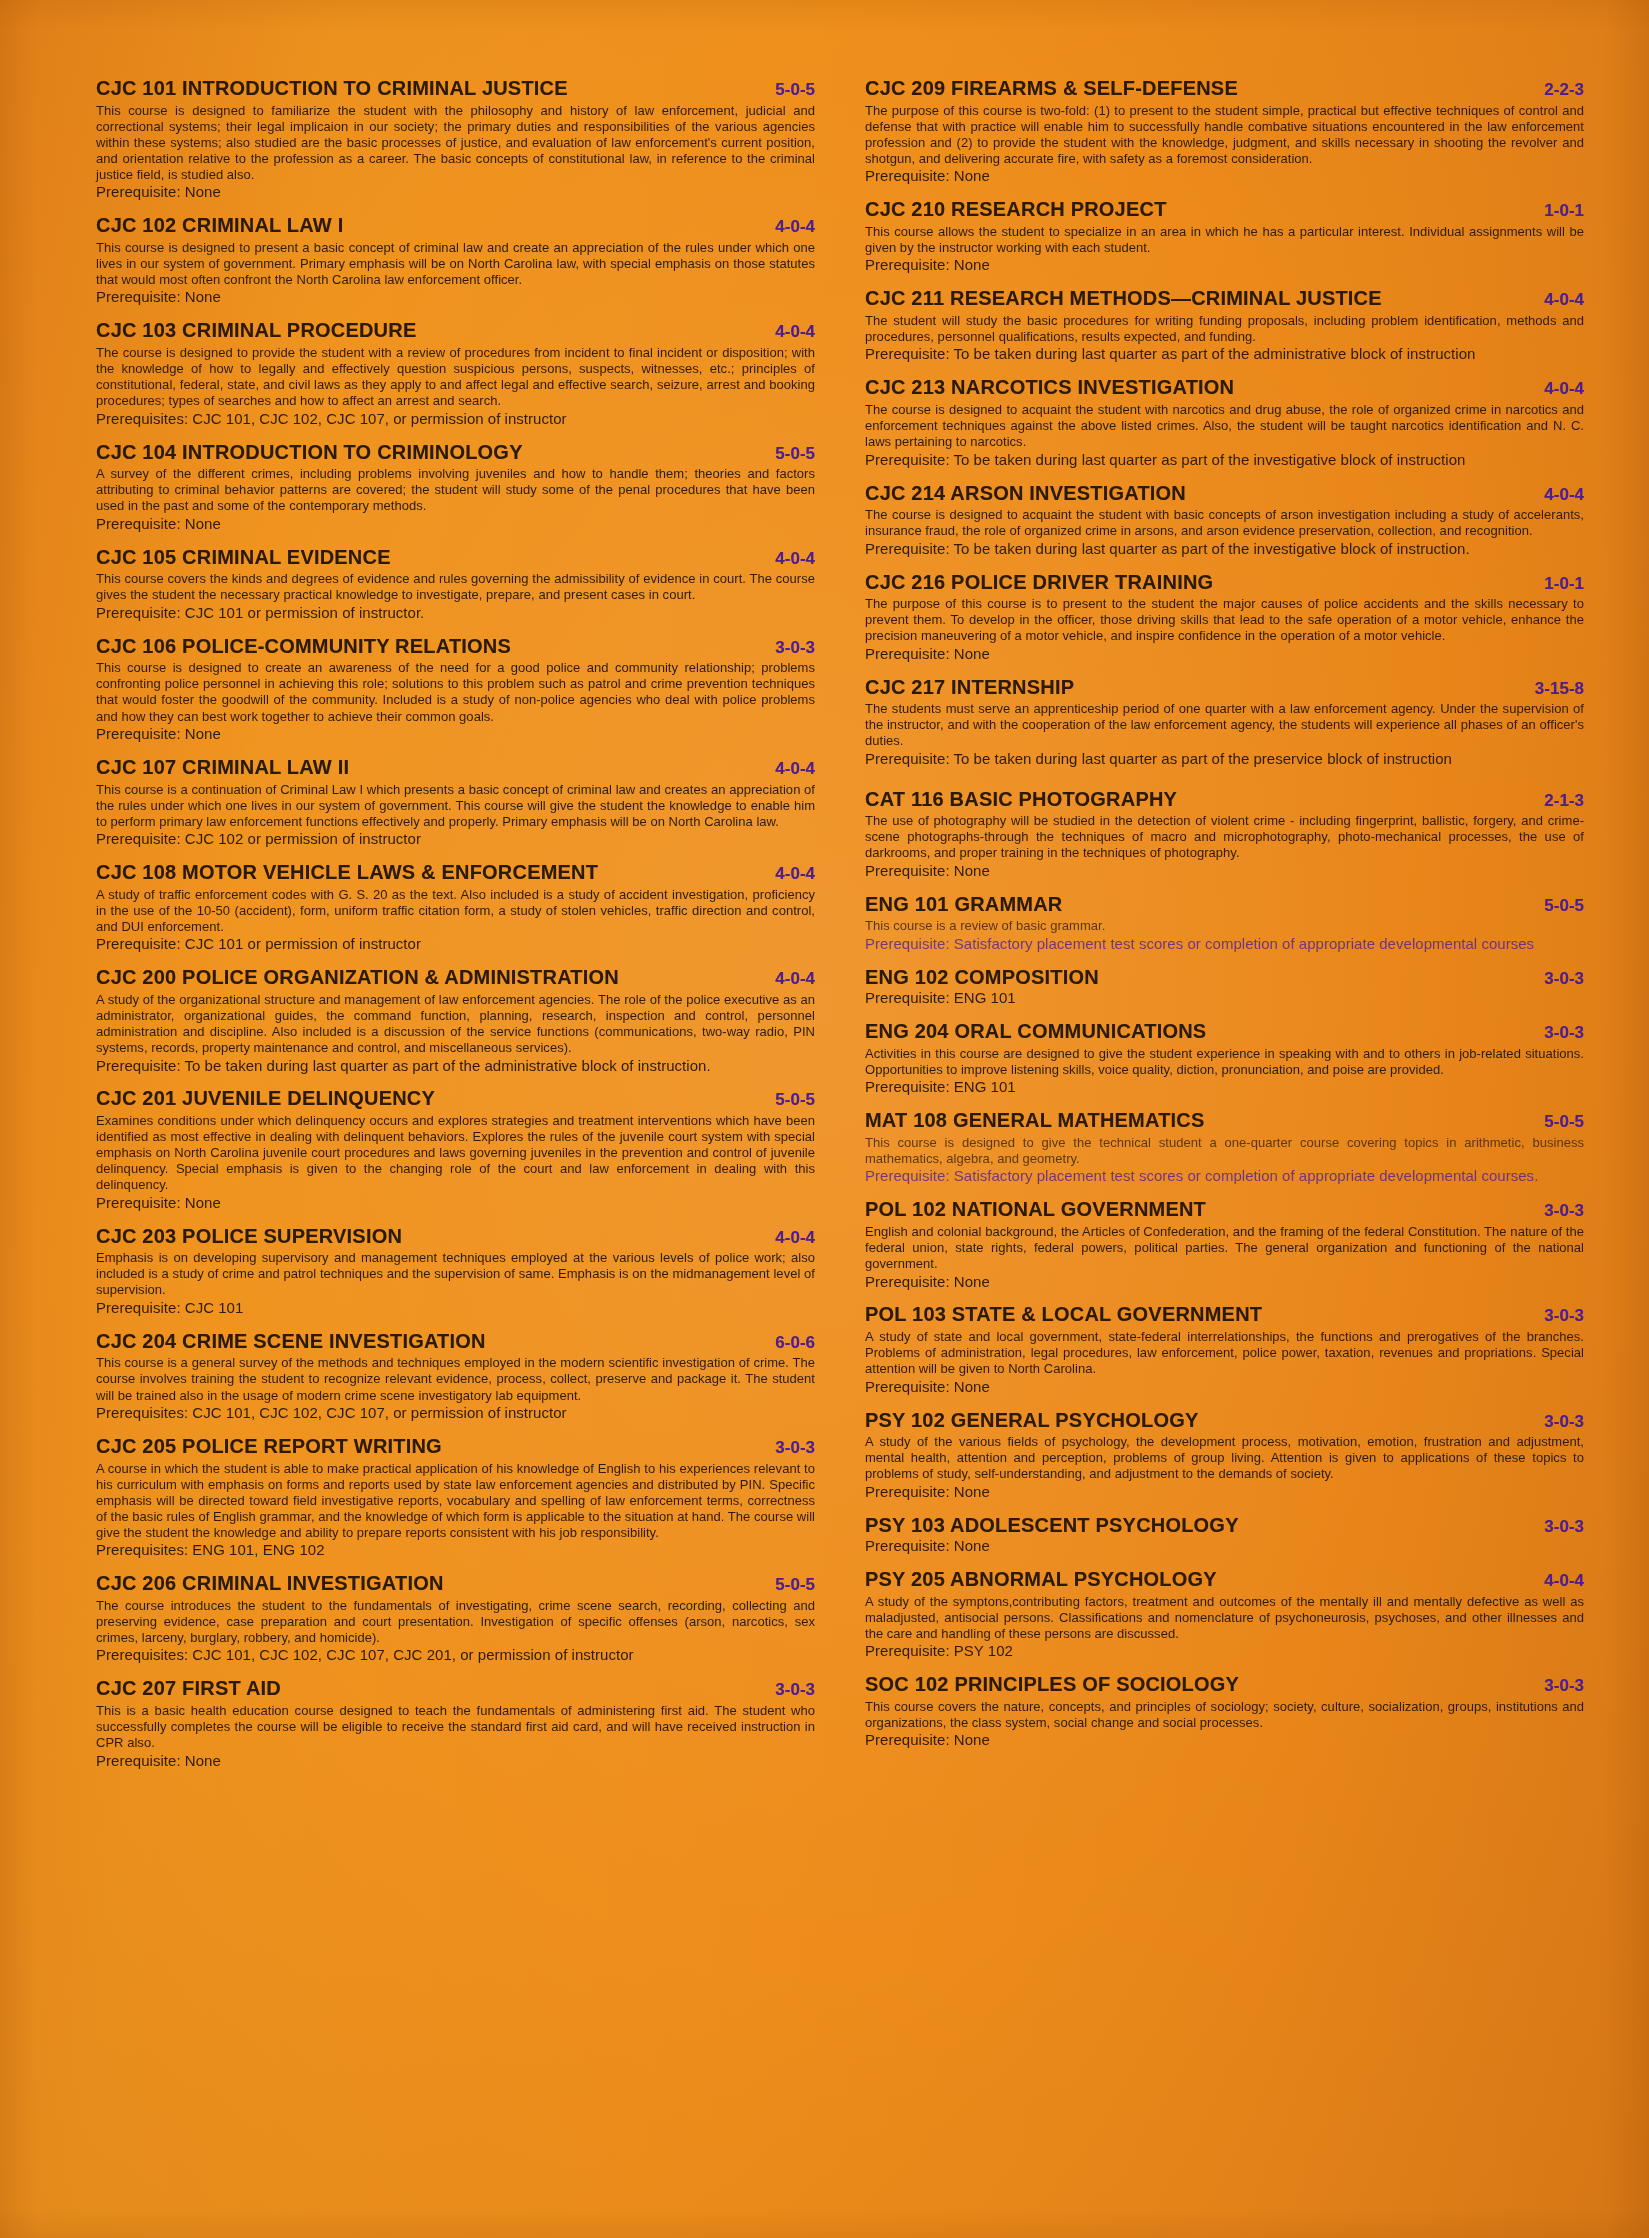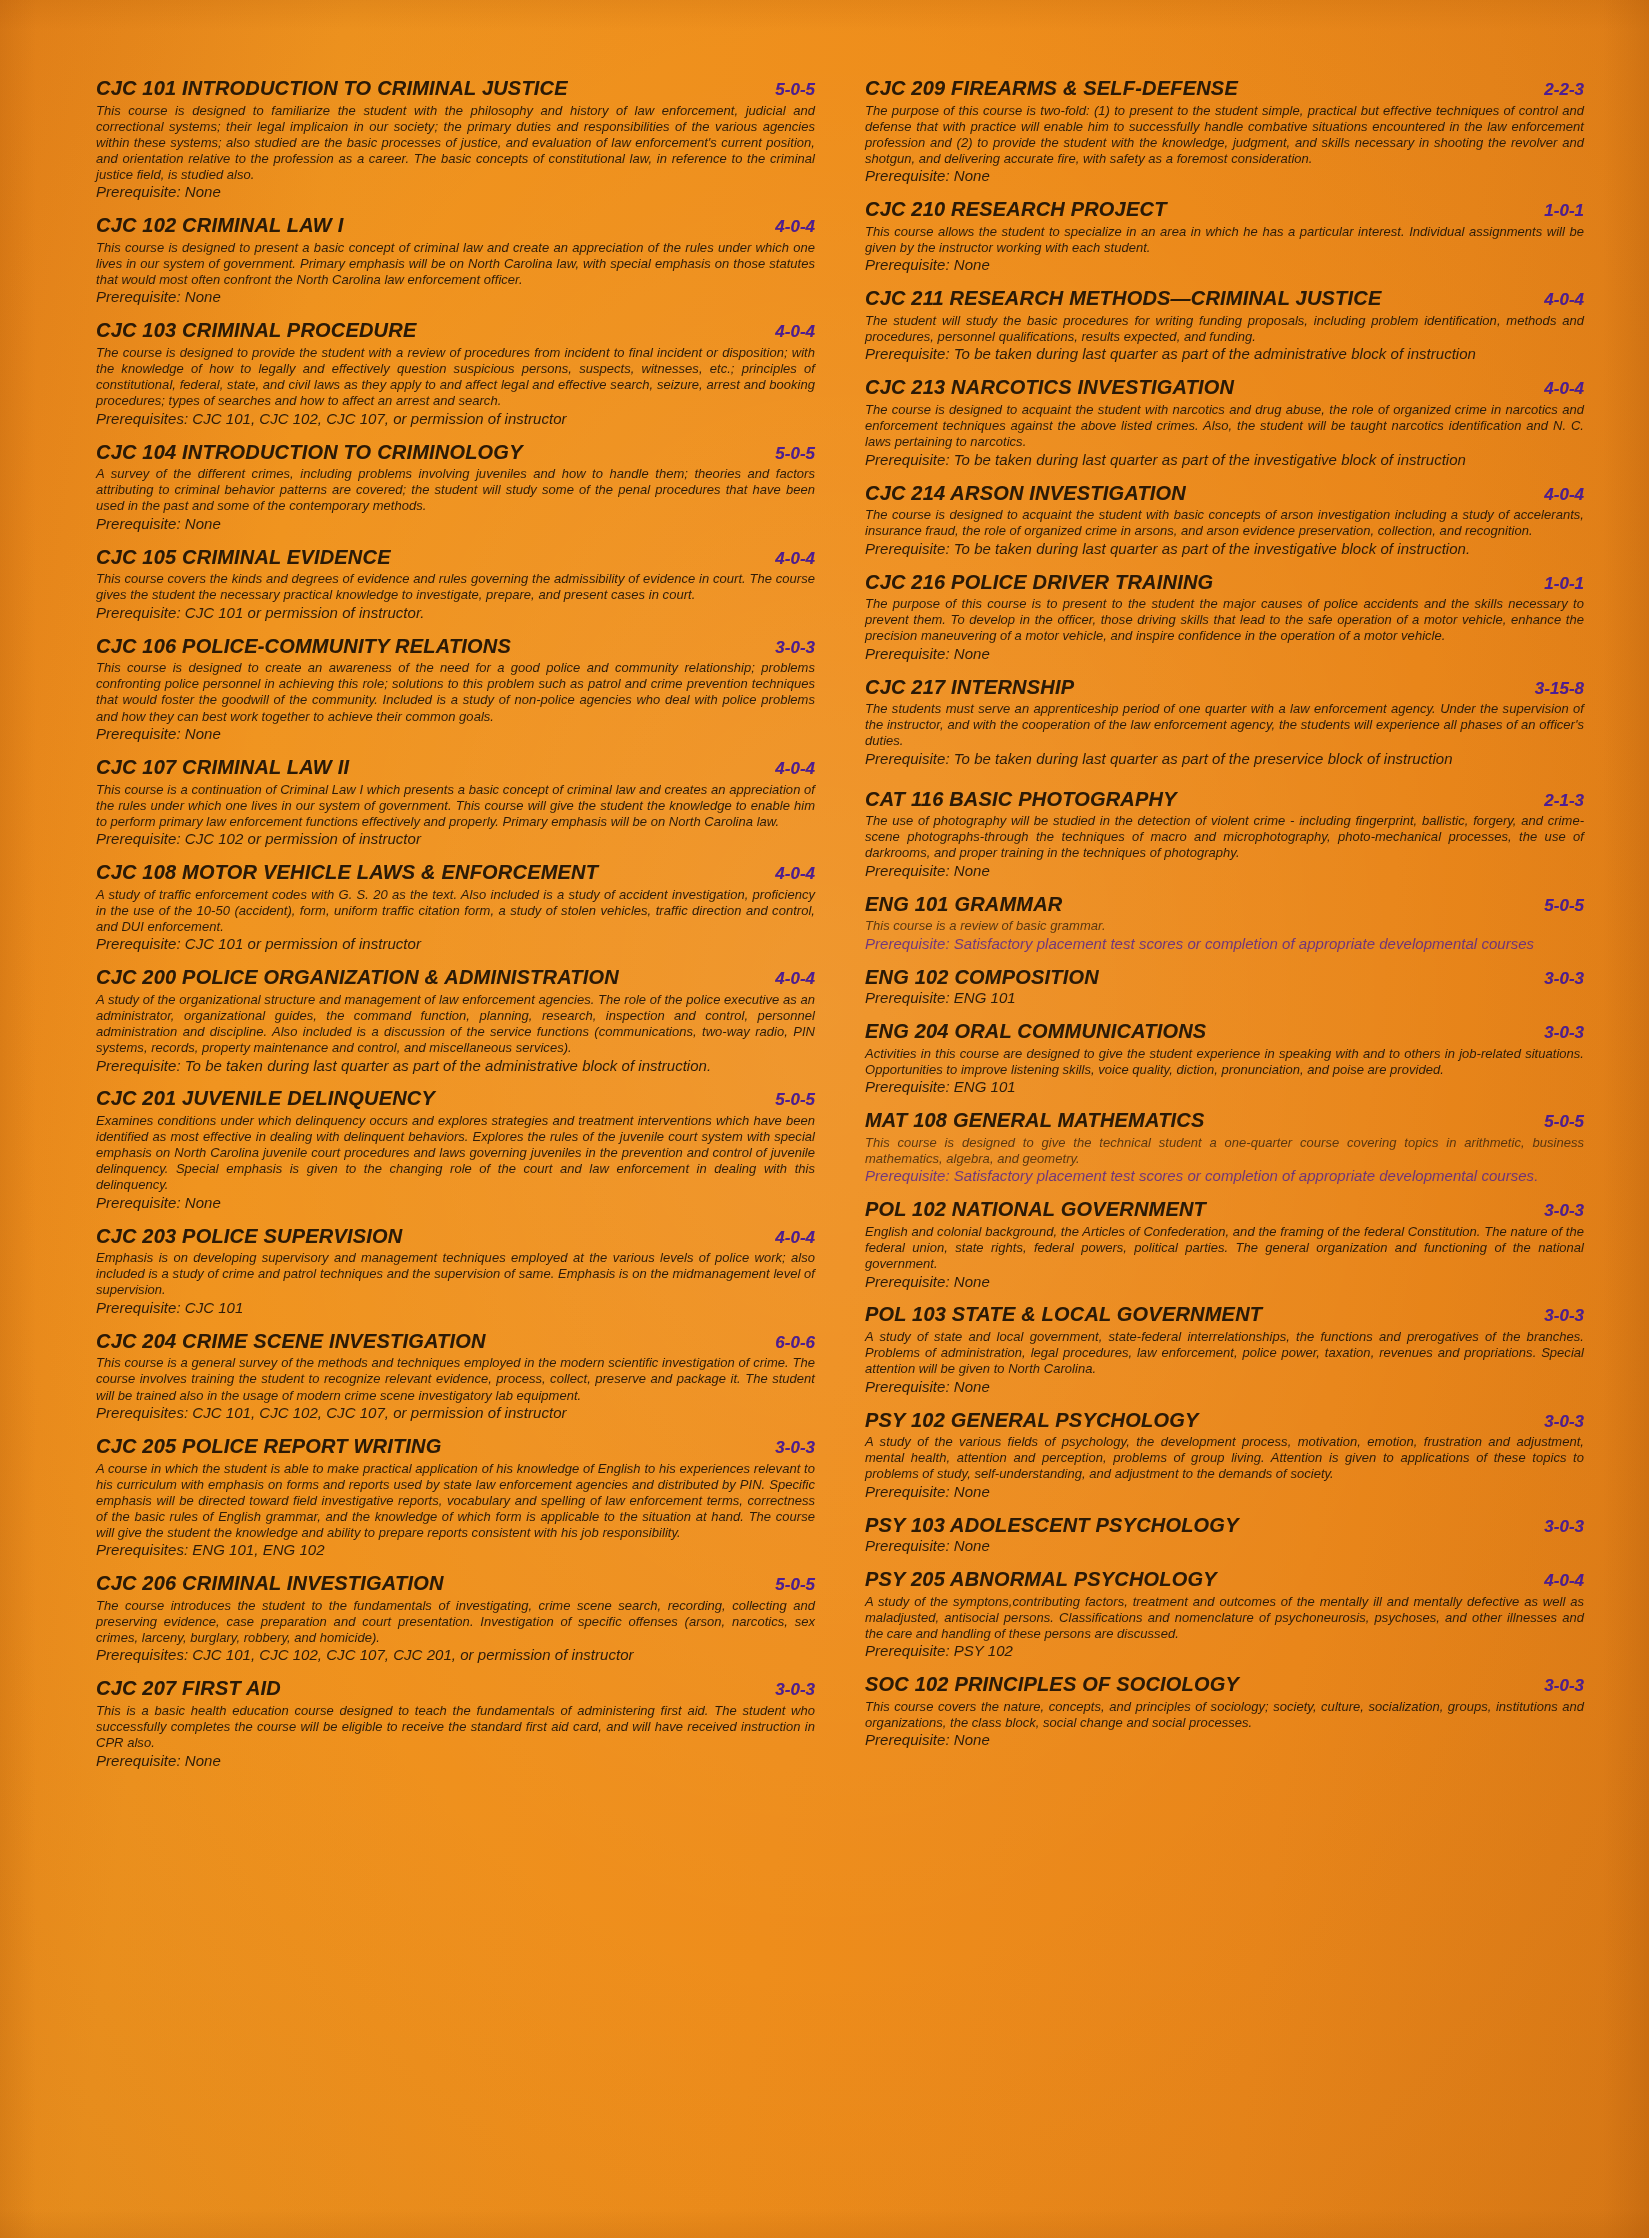--- a/index.html
+++ b/index.html
@@ -34,21 +34,20 @@
       linear-gradient(0deg, rgba(150,70,0,0.14) 0px, rgba(150,70,0,0.0) 31px);
   }
 
   .content {
     position: absolute;
     left: 0; top: 0;
     width: 1650px;
     height: 1790px;
     box-sizing: border-box;
     padding: 78px 83px 30px 96px;
-    font-style: italic;
   }
 
   .columns {
     display: flex;
     gap: 50px;
     align-items: flex-start;
   }
   .column {
     width: 719px;
     flex: 0 0 719px;
@@ -368,19 +367,19 @@
             <div class="course-credits">4-0-4</div>
           </div>
           <div class="course-desc">A study of the symptons,contributing factors, treatment and outcomes of the mentally ill and mentally defective as well as maladjusted, antisocial persons. Classifications and nomenclature of psychoneurosis, psychoses, and other illnesses and the care and handling of these persons are discussed.</div>
           <div class="course-prereq">Prerequisite: PSY 102</div>
         </div>
         <div class="course">
           <div class="course-head">
             <div class="course-title">SOC 102 PRINCIPLES OF SOCIOLOGY</div>
             <div class="course-credits">3-0-3</div>
           </div>
-          <div class="course-desc">This course covers the nature, concepts, and principles of sociology; society, culture, socialization, groups, institutions and organizations, the class block, social change and social processes.</div>
+          <div class="course-desc">This course covers the nature, concepts, and principles of sociology; society, culture, socialization, groups, institutions and organizations, the class system, social change and social processes.</div>
           <div class="course-prereq">Prerequisite: None</div>
         </div>
       </div>
   </div>
 </div>
 
 
 </body></html>

